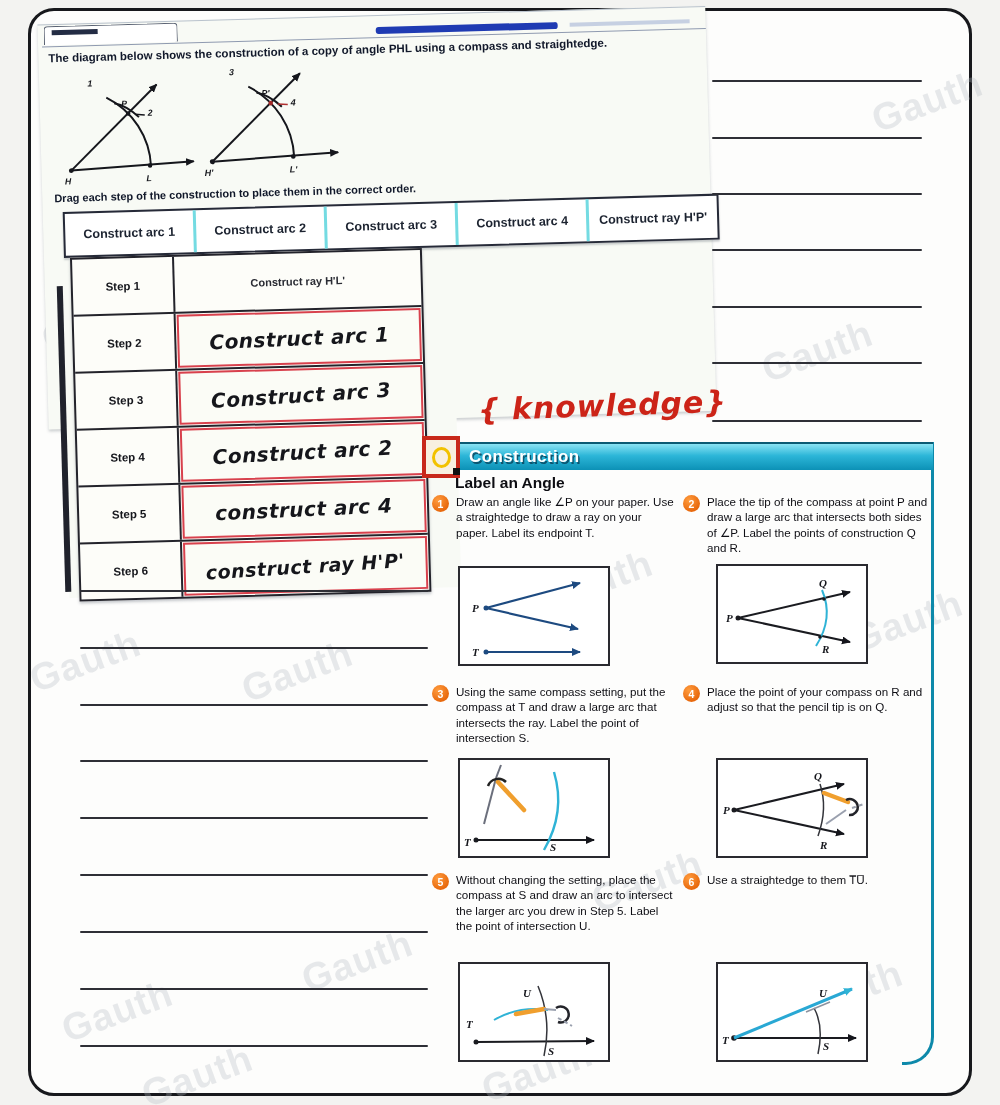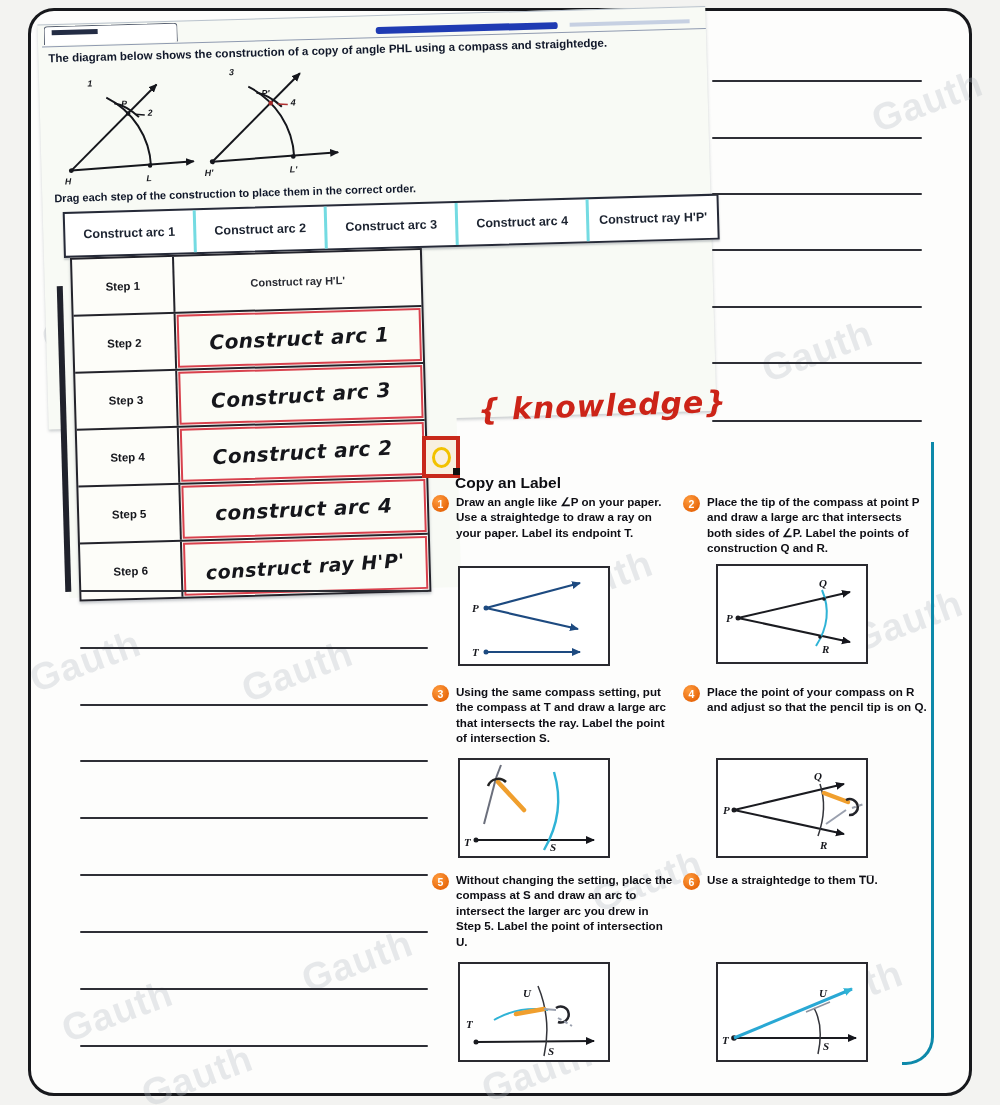--- a/index.html
+++ b/index.html
@@ -70,21 +70,21 @@
   .cicon{left:-3px;top:4px;width:30px;height:34px;background:#f8f0e0;
          border:4px solid #c8281a;display:flex;align-items:center;justify-content:center;}
   .cicon-ring{width:13px;height:15px;border:3.5px solid #f2c200;border-radius:50%;}
   .cicon-sq{left:28px;top:36px;width:7px;height:7px;background:#111;}
   .ptitle{left:30px;top:42px;font-size:15.5px;font-weight:bold;color:#0d0d12;}
   .step{position:absolute;display:flex;gap:7px;align-items:flex-start;}
   .badge{flex:0 0 auto;width:17px;height:17px;border-radius:50%;margin-top:1px;
          background:radial-gradient(circle at 35% 30%,#ff9b3d,#e8690d 70%);
          color:#fff;font-size:10.5px;font-weight:bold;display:flex;
          align-items:center;justify-content:center;}
-  .step-text{margin:0;font-size:11.6px;line-height:1.33;color:#0e0e14;font-weight:bold;}
+  .step-text{margin:0;font-size:11.6px;line-height:1.33;color:#0e0e14;font-weight:normal;}
   .dbox{position:absolute;width:148px;height:96px;border:2px solid #2a2a30;background:#fff;}
   .dbox svg{display:block;width:100%;height:100%;}
   svg text{font-family:"Liberation Serif",serif;font-style:italic;font-weight:bold;fill:#15161c;}
   .ws svg text{font-family:"Liberation Sans",sans-serif;font-size:9px;}
 </style>
 </head>
 <body>
 
 <svg width="0" height="0" style="position:absolute" aria-hidden="true">
   <defs>
@@ -238,25 +238,28 @@
 <div class="rule" style="left:80px;top:704px;width:348px"></div>
 <div class="rule" style="left:80px;top:760px;width:348px"></div>
 <div class="rule" style="left:80px;top:817px;width:348px"></div>
 <div class="rule" style="left:80px;top:874px;width:348px"></div>
 <div class="rule" style="left:80px;top:931px;width:348px"></div>
 <div class="rule" style="left:80px;top:988px;width:348px"></div>
 <div class="rule" style="left:80px;top:1045px;width:348px"></div>
 
 <div class="abs panel">
   <div class="abs teal-edge"></div>
+  <div class="abs hdrbar">
+    <span class="hdrtext">Construction</span>
+  </div>
   <div class="abs cicon">
       <span class="cicon-ring"></span>
     </div>
   <div class="abs cicon-sq"></div>
-  <div class="abs ptitle">Copy an Label</div>
+  <div class="abs ptitle">Label an Angle</div>
 
   <div class="step" style="left:7px;top:62px;width:242px">
     <span class="badge">1</span>
     <p class="step-text">Draw an angle like ∠P on your paper. Use a straightedge to draw a ray on your paper. Label its endpoint T.</p>
   </div>
   <div class="step" style="left:258px;top:62px;width:246px">
     <span class="badge">2</span>
     <p class="step-text">Place the tip of the compass at point P and draw a large arc that intersects both sides of ∠P. Label the points of construction Q and R.</p>
   </div>
   <div class="step" style="left:7px;top:252px;width:242px">

